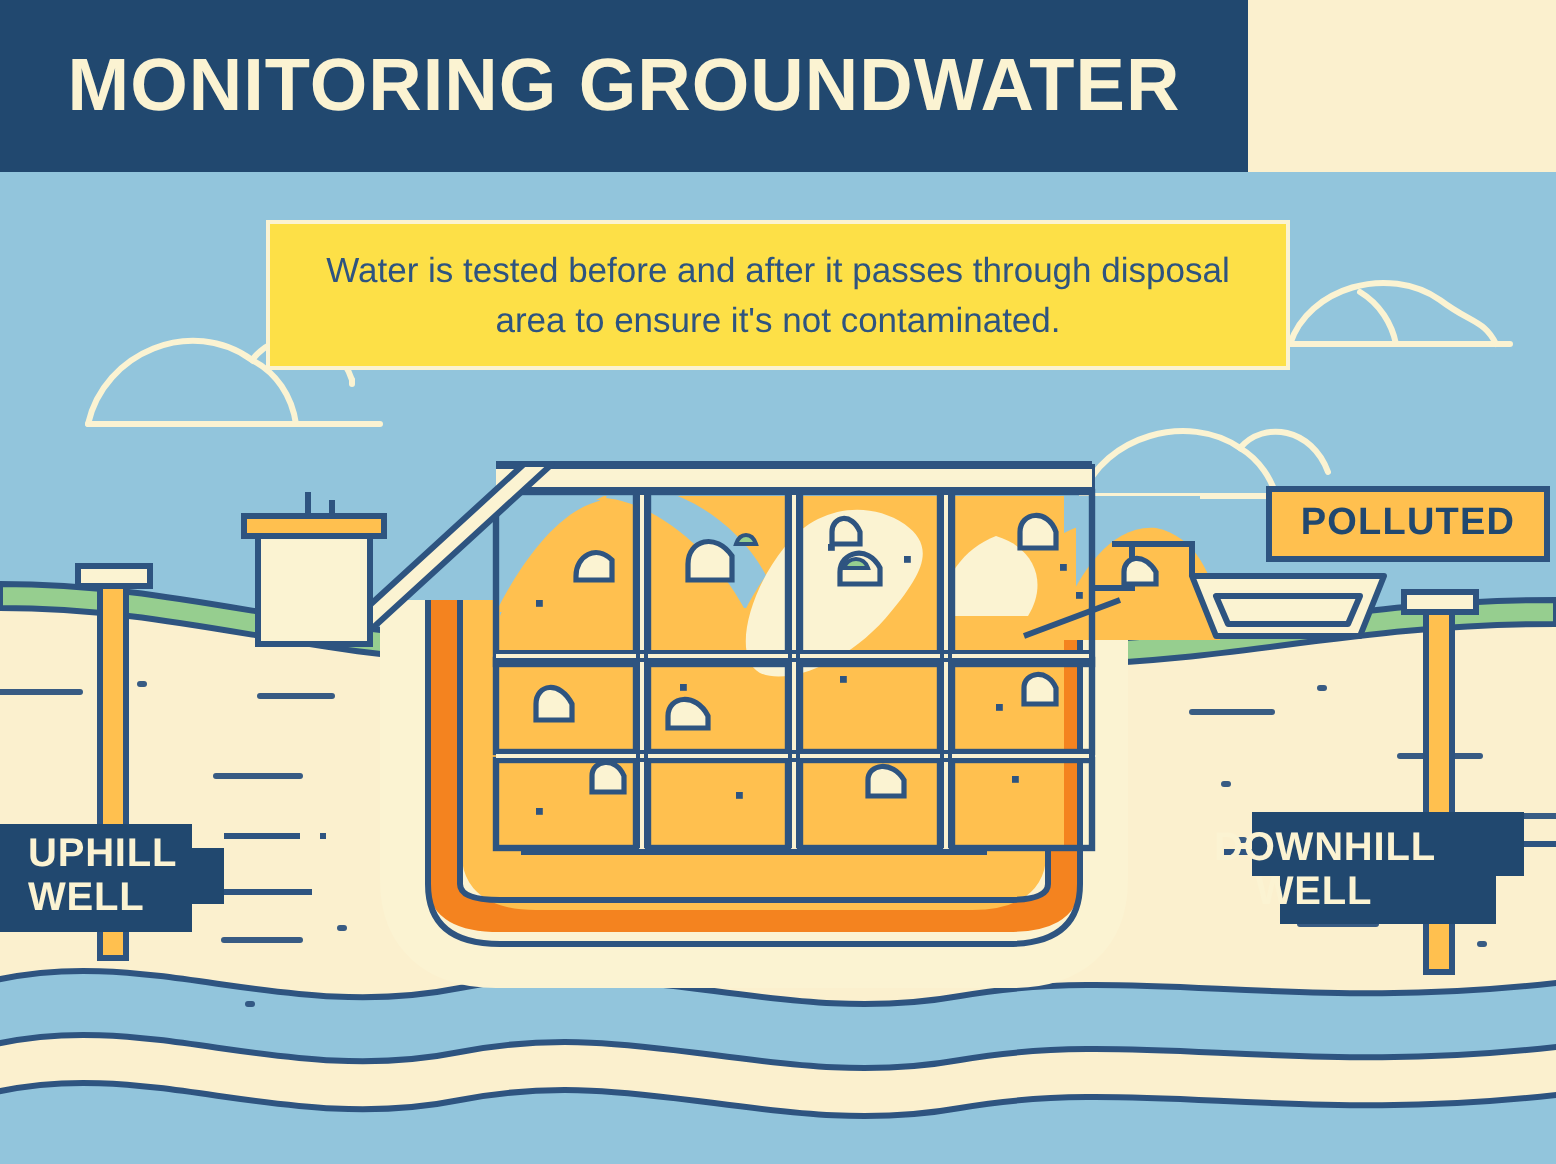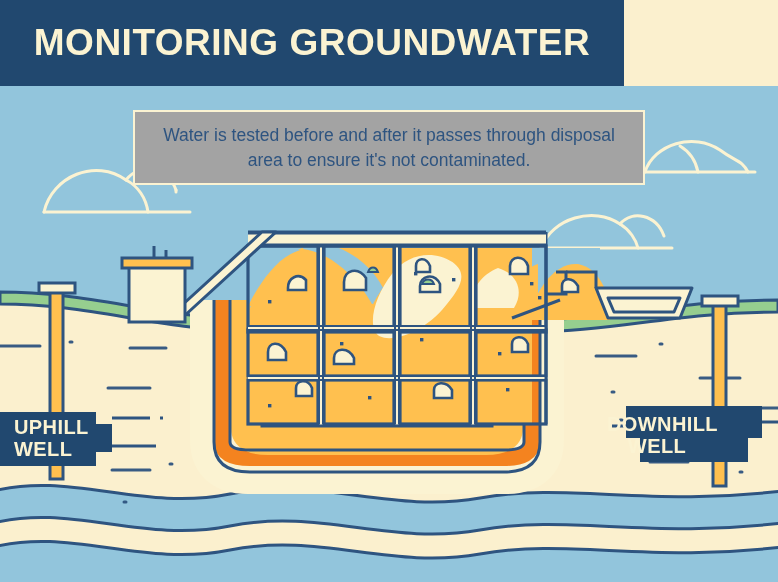--- a/index.html
+++ b/index.html
@@ -19,21 +19,21 @@
   .header h1{
     margin:0;color:#FBF3D2;
     font-family:"Liberation Sans",sans-serif;
     font-size:37px;font-weight:bold;letter-spacing:0.5px;
     text-transform:uppercase;
   }
 
   
   .callout{
     position:absolute;left:133px;top:110px;width:512px;height:75px;
-    background:#a3a3a3;border:2px solid #FBF3D2;
+    background:#fde047;border:2px solid #FBF3D2;
     display:flex;align-items:center;justify-content:center;
     z-index:30;box-sizing:border-box;
   }
   .callout p{
     margin:0;color:#2E5480;text-align:center;line-height:1.42;
     font-family:"Liberation Sans",sans-serif;font-size:17.5px;
     padding:0 16px;
   }
 
   
@@ -313,20 +313,23 @@
   </svg>
 
   <div class="header">
     <h1>MONITORING GROUNDWATER</h1>
   </div>
 
   <div class="callout">
     <p>Water is tested before and after it passes through disposal area to ensure it's not contaminated.</p>
   </div>
 
+  <div class="badge badge-polluted">
+    <span>POLLUTED</span>
+  </div>
 
   <div class="well-label wl-uphill">
     <div class="wl-text-wrap">
       <span class="wl-line wl-line1">UPHILL</span>
       <span class="wl-line wl-line2">WELL</span>
     </div>
   </div>
 
   <div class="well-label wl-downhill">
     <div class="wl-text-wrap">

